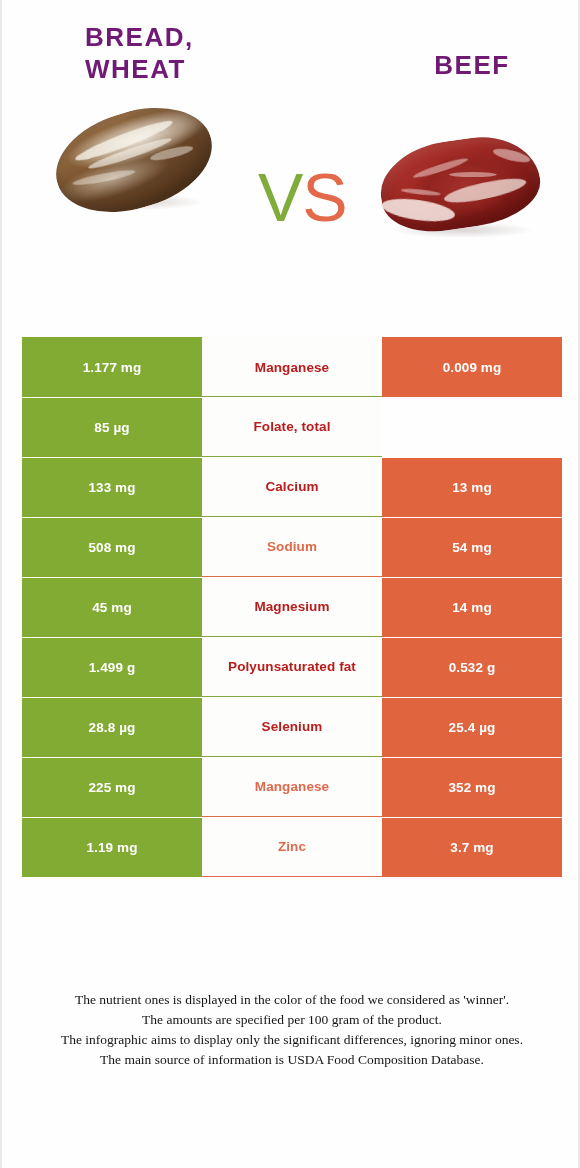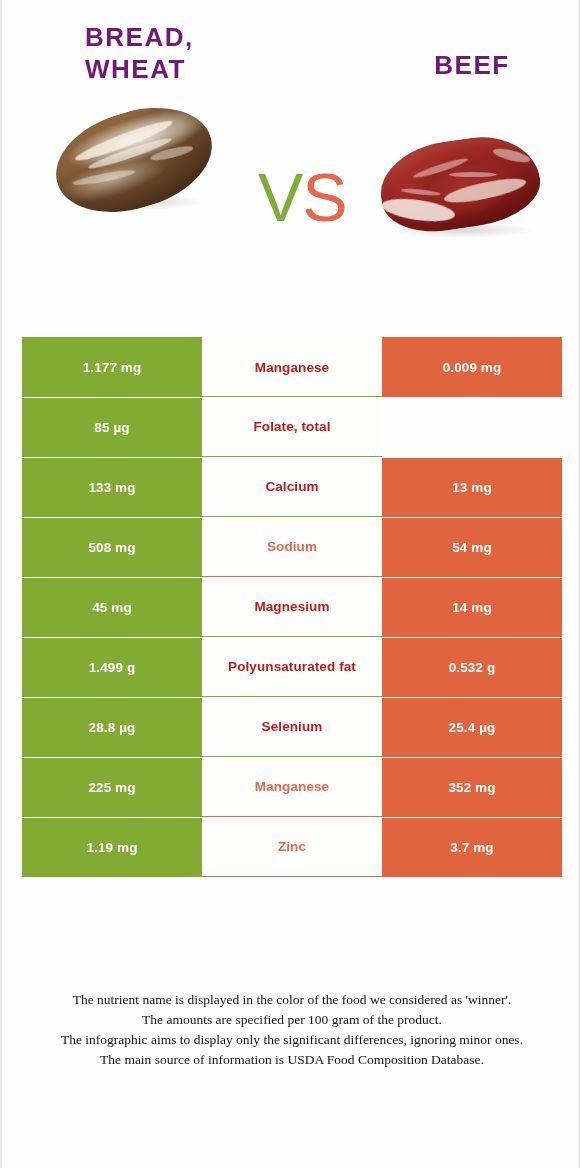--- a/index.html
+++ b/index.html
@@ -282,19 +282,19 @@
         <div class="cell cell-right">352 mg</div>
       </div>
       <div class="row win-orange">
         <div class="cell cell-left">1.19 mg</div>
         <div class="cell cell-mid">Zinc</div>
         <div class="cell cell-right">3.7 mg</div>
       </div>
     </div>
 
   <div class="footer">
-    <div>The nutrient name is displayed in the color of the food we considered as 'winner'.</div>
+    <div>The nutrient ones is displayed in the color of the food we considered as 'winner'.</div>
     <div>The amounts are specified per 100 gram of the product.</div>
     <div>The infographic aims to display only the significant differences, ignoring minor ones.</div>
     <div>The main source of information is USDA Food Composition Database.</div>
   </div>
 
 </div>
 
 </body></html>

